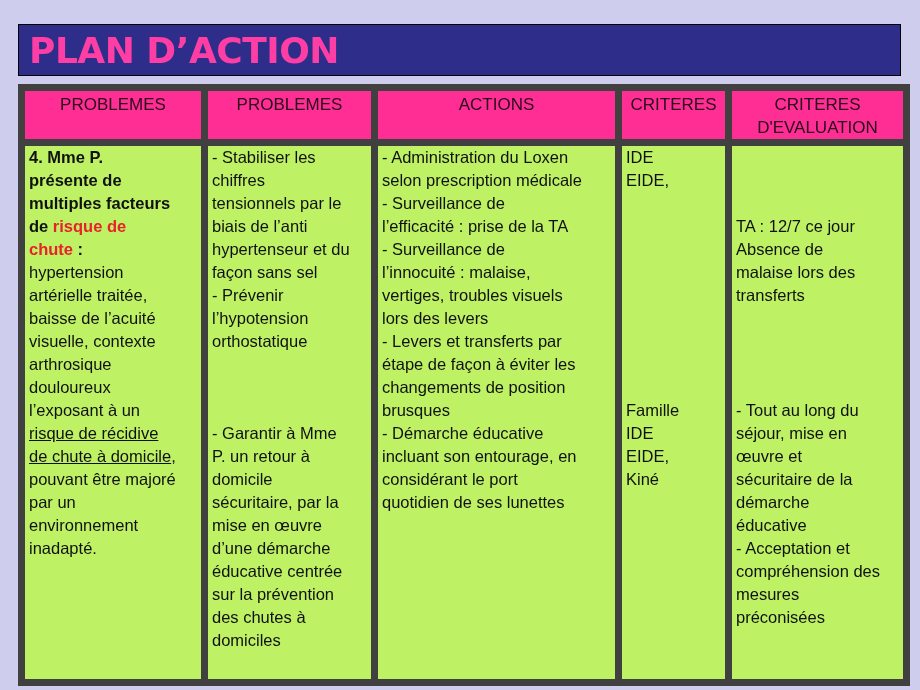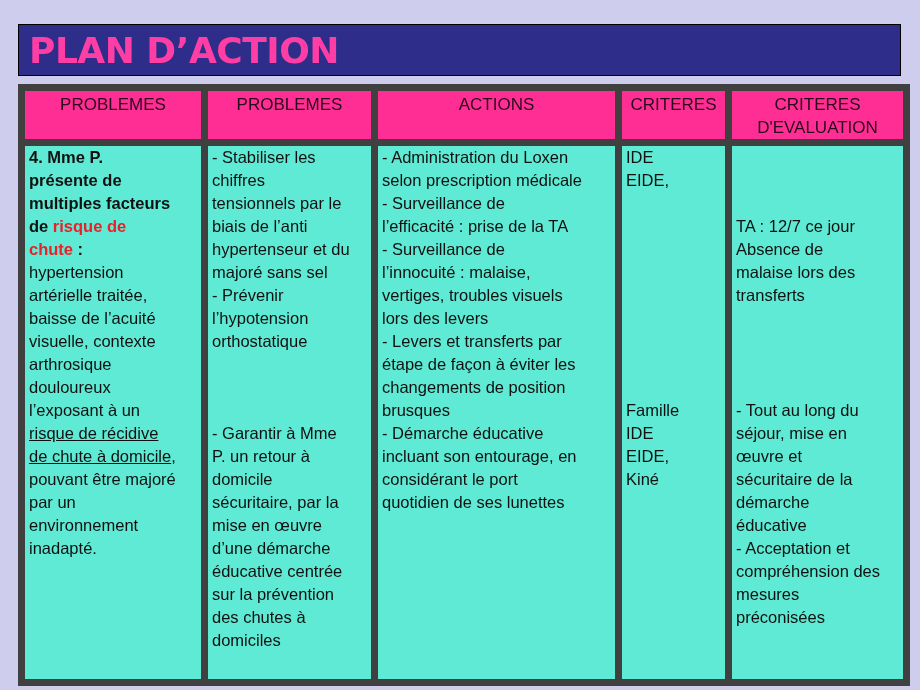--- a/index.html
+++ b/index.html
@@ -54,21 +54,21 @@
       color: #2a0a1a;
       font-weight: normal;
       font-size: 17px;
       line-height: 23px;
       height: 48px;
       padding: 2px 4px 0 4px;
       text-align: center;
       box-sizing: border-box;
     }
     table.plan td {
-      background: #5eead4;
+      background: #bef264;
       color: #111;
       font-size: 16.5px;
       line-height: 23px;
       padding: 0 4px 0 4px;
       margin-top: 18px;
     }
     .blk { white-space: pre-line; display: block; }
     .bold { font-weight: bold; }
     .red { color: #e8212b; }
     .ul { text-decoration: underline; }
@@ -122,21 +122,21 @@
 par un
 environnement
 inadapté.</span></span>
         </td>
       <td>
         <span class="blk"> - Stabiliser les
 chiffres
 tensionnels par le
 biais de l’anti
 hypertenseur et du
-majoré sans sel
+façon sans sel
 - Prévenir
 l’hypotension
 orthostatique</span>
         <div class="gap-obj"></div>
         <span class="blk">- Garantir à Mme
 P. un retour à
 domicile
 sécuritaire, par la
 mise en œuvre
 d’une démarche

